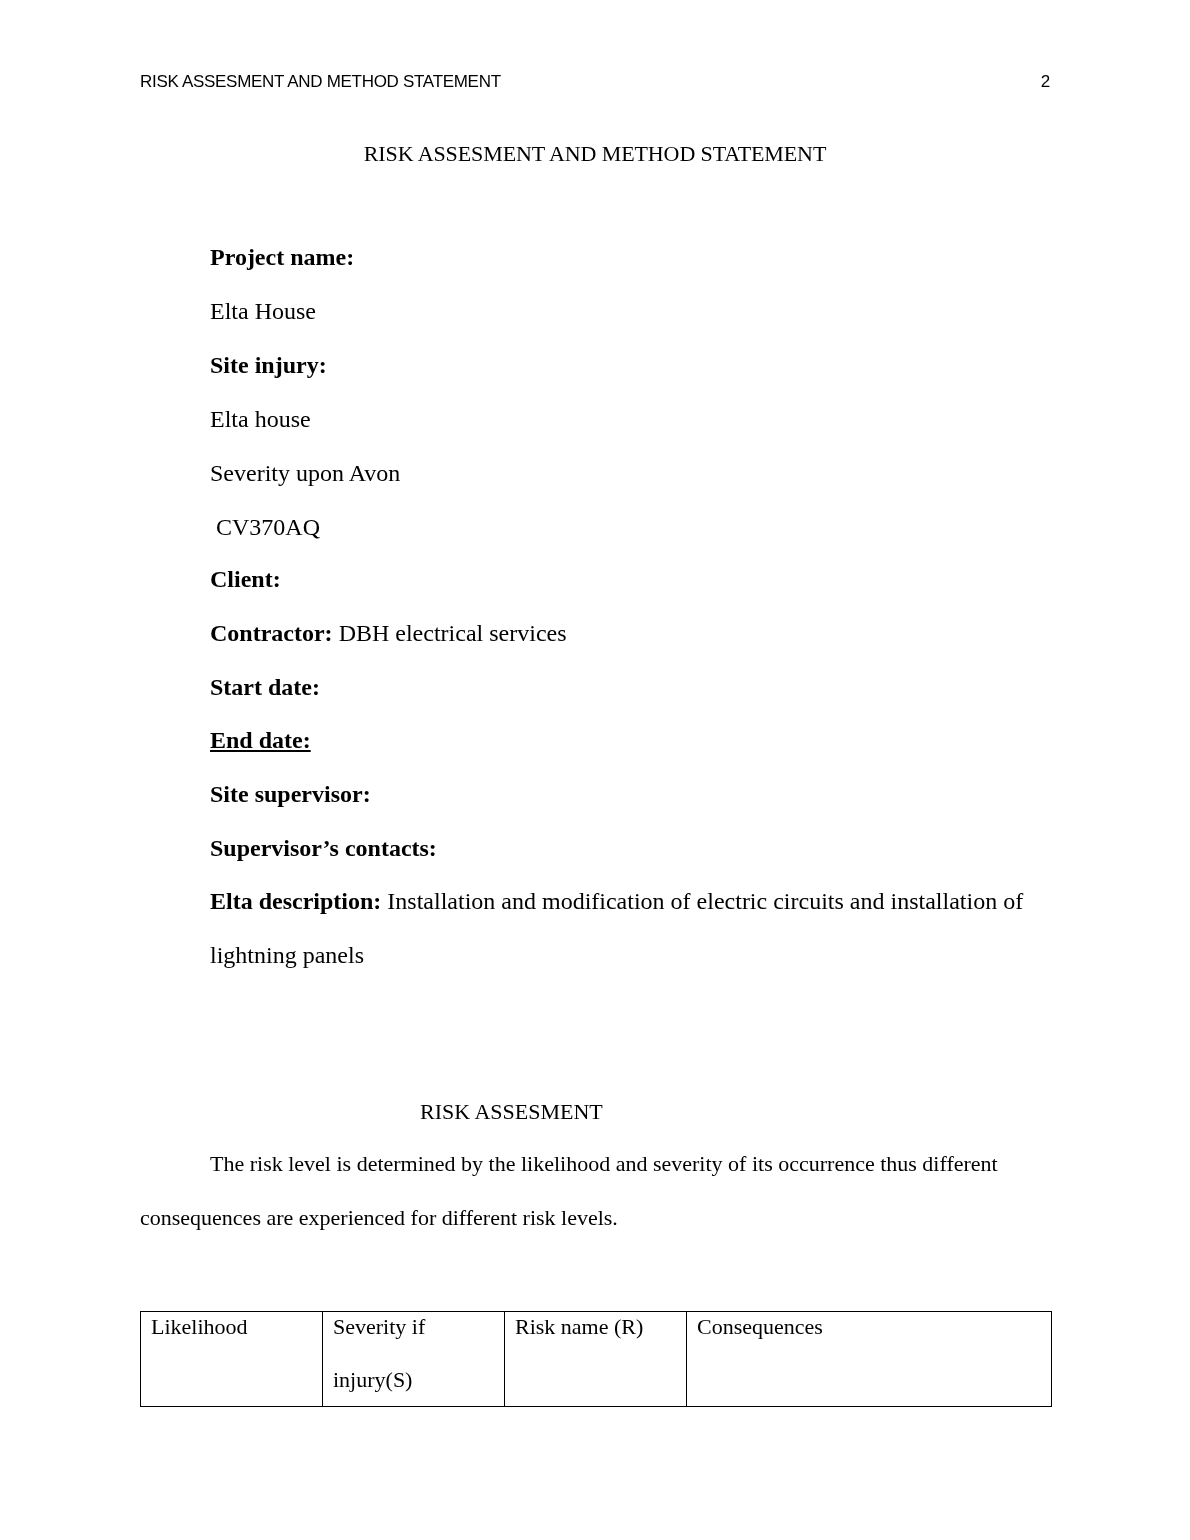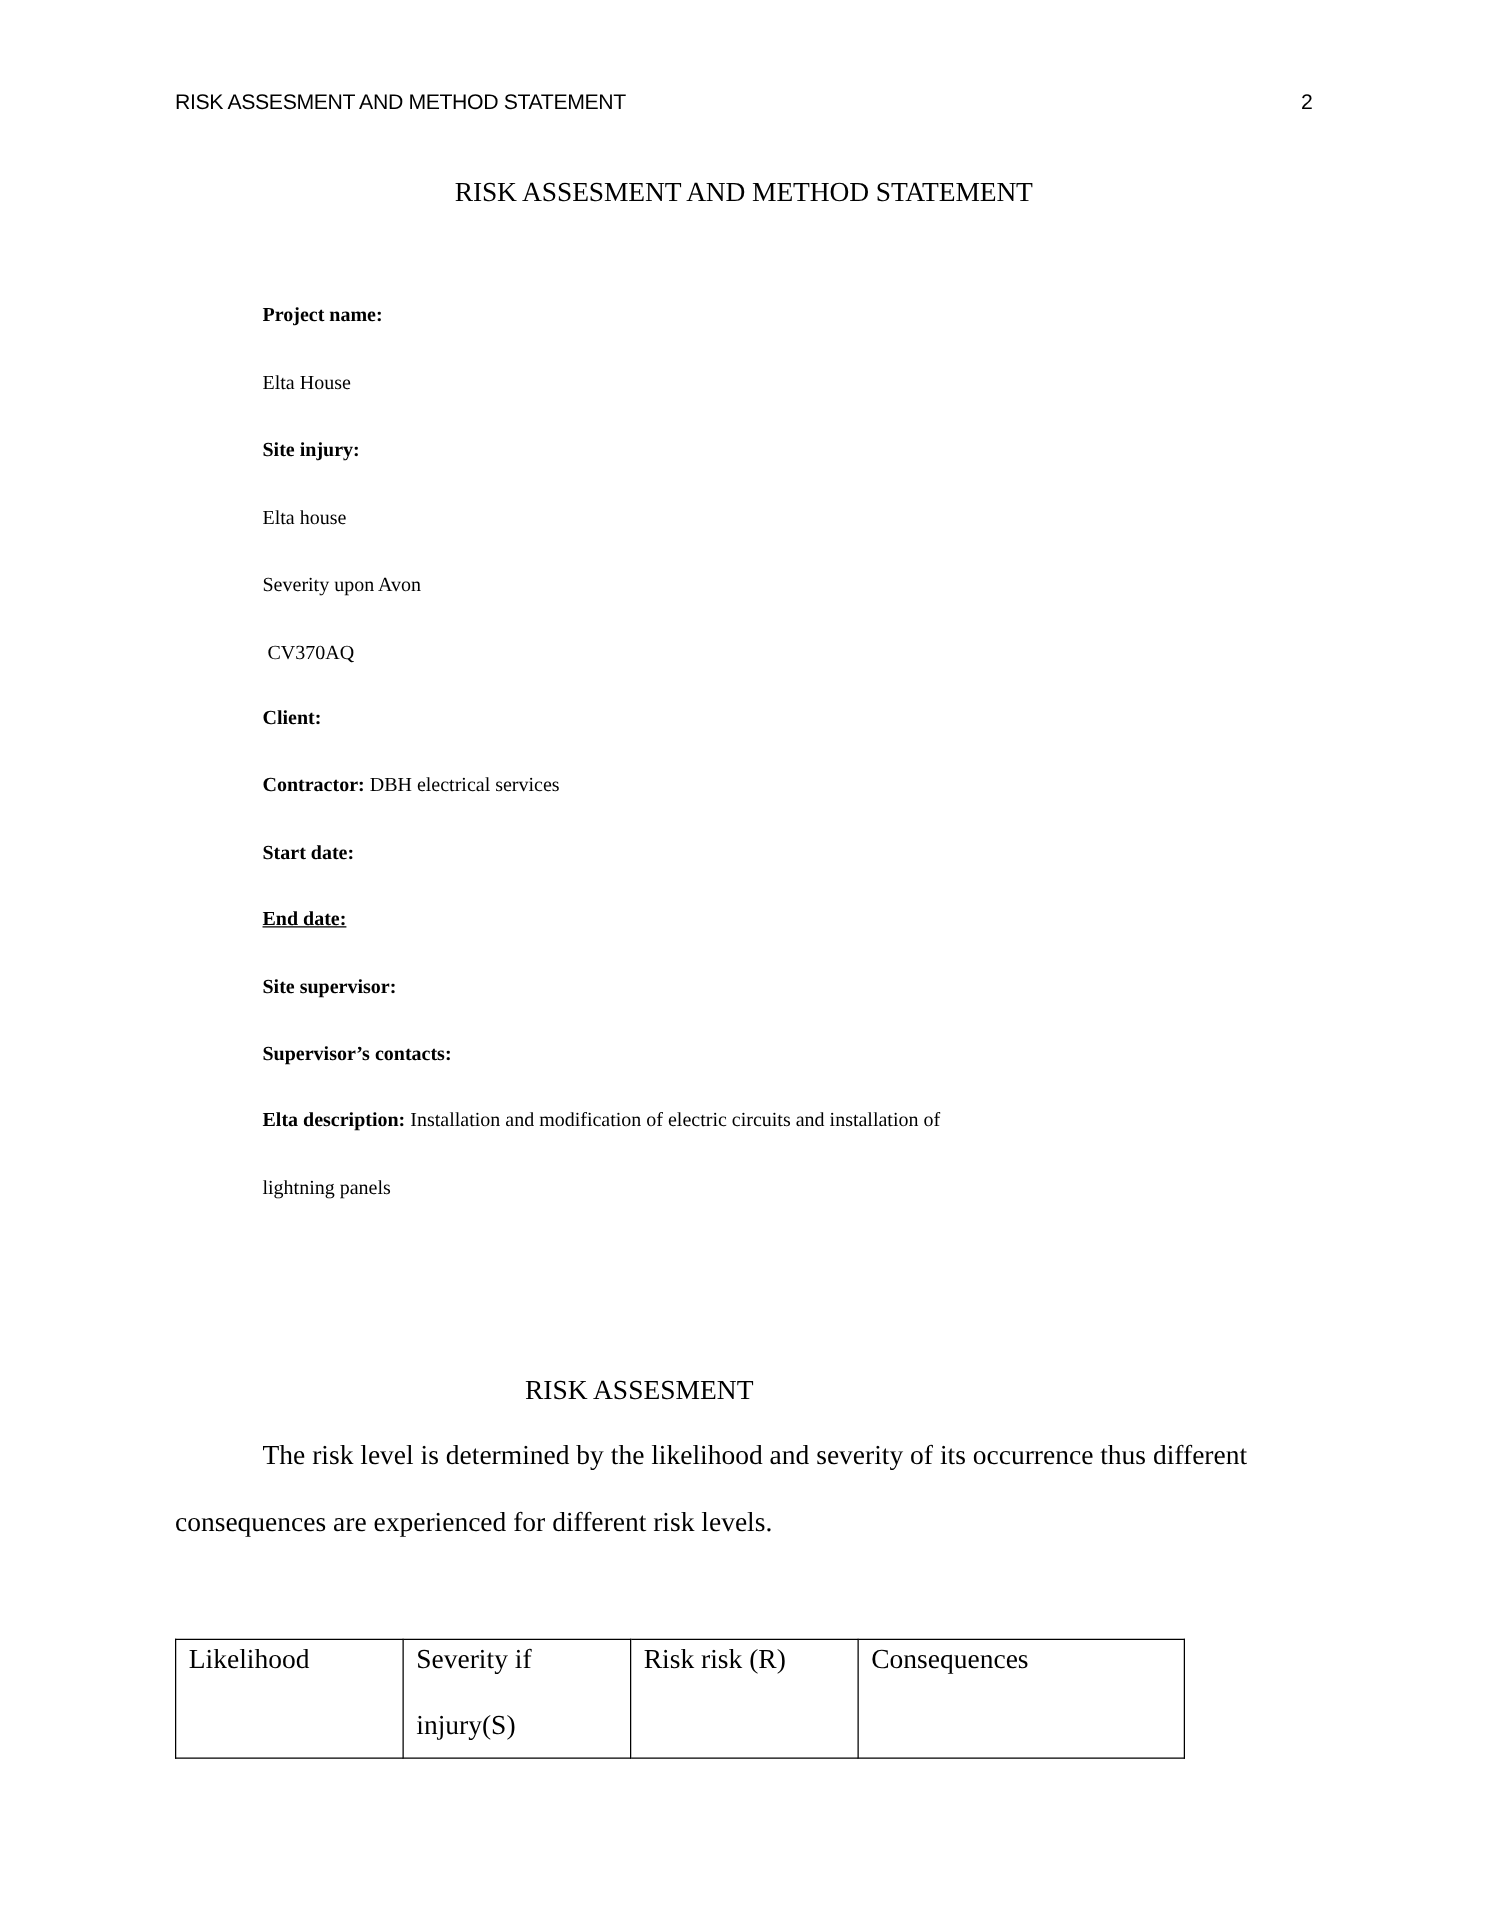--- a/index.html
+++ b/index.html
@@ -40,21 +40,21 @@
       left: 0;
       width: 1190px;
       top: 141px;
       text-align: center;
       font-size: 22px;
       letter-spacing: -0.1px;
     }
     .field-line {
       position: absolute;
       left: 210px;
-      font-size: 16px;
+      font-size: 24px;
       white-space: nowrap;
     }
     .field-line b {
       font-weight: bold;
     }
     .section-title {
       position: absolute;
       left: 420px;
       top: 1099px;
       font-size: 22px;
@@ -62,21 +62,21 @@
     .body-line {
       position: absolute;
       font-size: 22px;
       white-space: nowrap;
       text-align: right;
     }
     table.risk-table {
       position: absolute;
       left: 140px;
       top: 1311px;
-      width: 808px;
+      width: 912px;
       border-collapse: collapse;
       font-size: 22px;
     }
     table.risk-table td {
       border: 1.5px solid #000000;
       vertical-align: top;
       padding: 0 10px;
       height: 78px;
       line-height: 53px;
     }
@@ -140,20 +140,20 @@
 <table class="risk-table">
   <tbody>
       <tr>
     <td style="width:161px;">
           <span class="cell-text">Likelihood</span>
         </td>
     <td style="width:161px;">
           <span class="cell-text" style="width:120px;">Severity if injury(S)</span>
         </td>
     <td style="width:161px;">
-          <span class="cell-text">Risk risk (R)</span>
+          <span class="cell-text">Risk name (R)</span>
         </td>
     <td>
           <span class="cell-text">Consequences</span>
         </td>
   </tr>
 </tbody>
   </table>
 
 </body></html>

